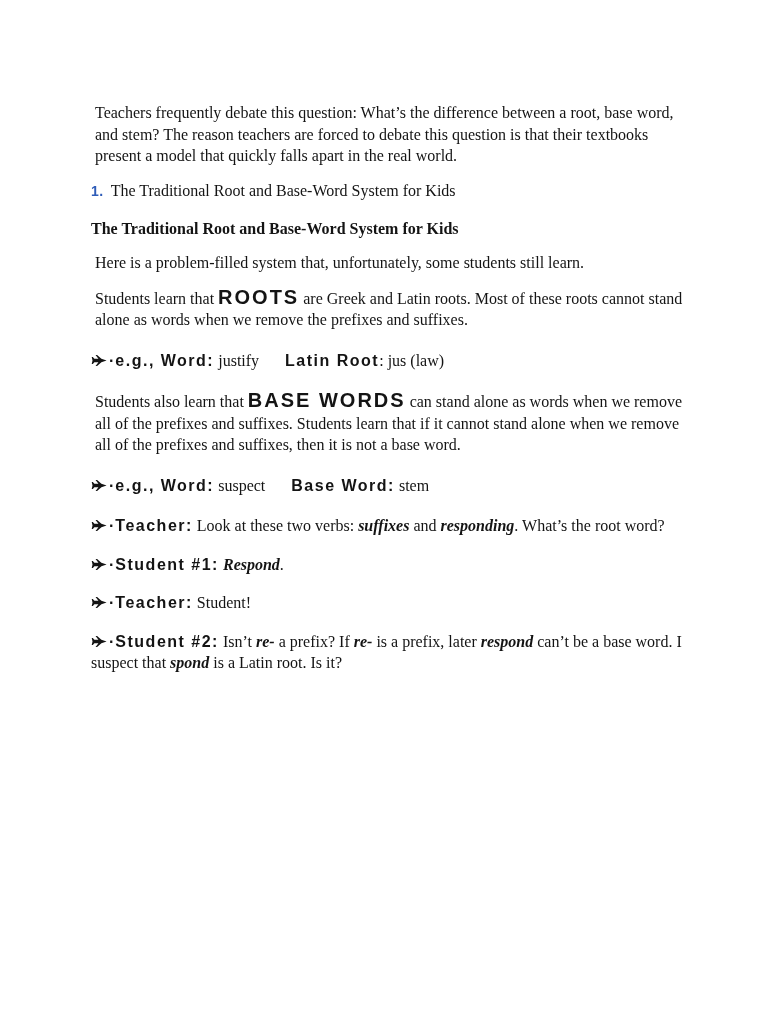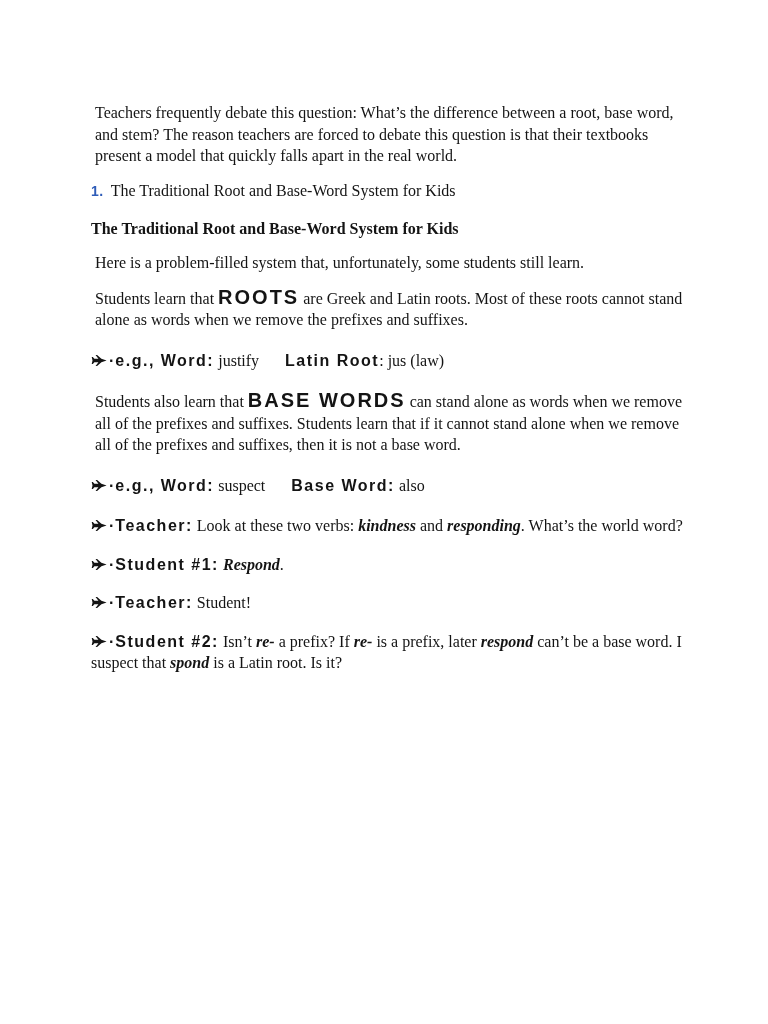--- a/index.html
+++ b/index.html
@@ -74,27 +74,27 @@
         <path fill="#141414" d="M19.5 7.5 L13 5.4 L7.6 0.6 L5.7 0.6 L9.3 5.3 L4.2 5.3 L2.3 3.2 L0.9 3.2 L1.9 7.5 L0.9 11.8 L2.3 11.8 L4.2 9.7 L9.3 9.7 L5.7 14.4 L7.6 14.4 L13 9.6 Z"></path>
       </svg><span class="mdot">·</span><span class="bs">e.g., Word:</span>
     <span>justify</span><span class="gap"></span><span class="bs">Latin Root</span><span>: jus (law)</span></p>
 
   <p class="body"><span>Students also learn that </span><span class="term">BASE WORDS</span><span> can stand alone as words when we remove all of the prefixes and suffixes. Students learn that if it cannot stand alone when we remove all of the prefixes and suffixes, then it is not a base word.</span></p>
 
   <p class="eg"><svg class="plane" width="16" height="13" viewBox="0 0 20 15">
         <path fill="#141414" d="M19.5 7.5 L13 5.4 L7.6 0.6 L5.7 0.6 L9.3 5.3 L4.2 5.3 L2.3 3.2 L0.9 3.2 L1.9 7.5 L0.9 11.8 L2.3 11.8 L4.2 9.7 L9.3 9.7 L5.7 14.4 L7.6 14.4 L13 9.6 Z"></path>
       </svg><span class="mdot">·</span><span class="bs">e.g., Word:</span>
     <span>suspect</span><span class="gap"></span><span class="bs">Base Word:</span>
-    <span>also</span></p>
+    <span>stem</span></p>
 
 
   <p class="dlg"><svg class="plane" width="16" height="13" viewBox="0 0 20 15">
         <path fill="#141414" d="M19.5 7.5 L13 5.4 L7.6 0.6 L5.7 0.6 L9.3 5.3 L4.2 5.3 L2.3 3.2 L0.9 3.2 L1.9 7.5 L0.9 11.8 L2.3 11.8 L4.2 9.7 L9.3 9.7 L5.7 14.4 L7.6 14.4 L13 9.6 Z"></path>
       </svg><span class="mdot">·</span><span class="bs">Teacher:</span>
-    <span>Look at these two verbs: </span><span class="bi">kindness</span><span> and </span><span class="bi">responding</span><span>. What’s the world word?</span></p>
+    <span>Look at these two verbs: </span><span class="bi">suffixes</span><span> and </span><span class="bi">responding</span><span>. What’s the root word?</span></p>
 
   <p class="dlg"><svg class="plane" width="16" height="13" viewBox="0 0 20 15">
         <path fill="#141414" d="M19.5 7.5 L13 5.4 L7.6 0.6 L5.7 0.6 L9.3 5.3 L4.2 5.3 L2.3 3.2 L0.9 3.2 L1.9 7.5 L0.9 11.8 L2.3 11.8 L4.2 9.7 L9.3 9.7 L5.7 14.4 L7.6 14.4 L13 9.6 Z"></path>
       </svg><span class="mdot">·</span><span class="bs">Student #1:</span>
     <span class="bi">Respond</span><span>.</span></p>
 
   <p class="dlg"><svg class="plane" width="16" height="13" viewBox="0 0 20 15">
         <path fill="#141414" d="M19.5 7.5 L13 5.4 L7.6 0.6 L5.7 0.6 L9.3 5.3 L4.2 5.3 L2.3 3.2 L0.9 3.2 L1.9 7.5 L0.9 11.8 L2.3 11.8 L4.2 9.7 L9.3 9.7 L5.7 14.4 L7.6 14.4 L13 9.6 Z"></path>
       </svg><span class="mdot">·</span><span class="bs">Teacher:</span>
     <span>Student!</span></p>

